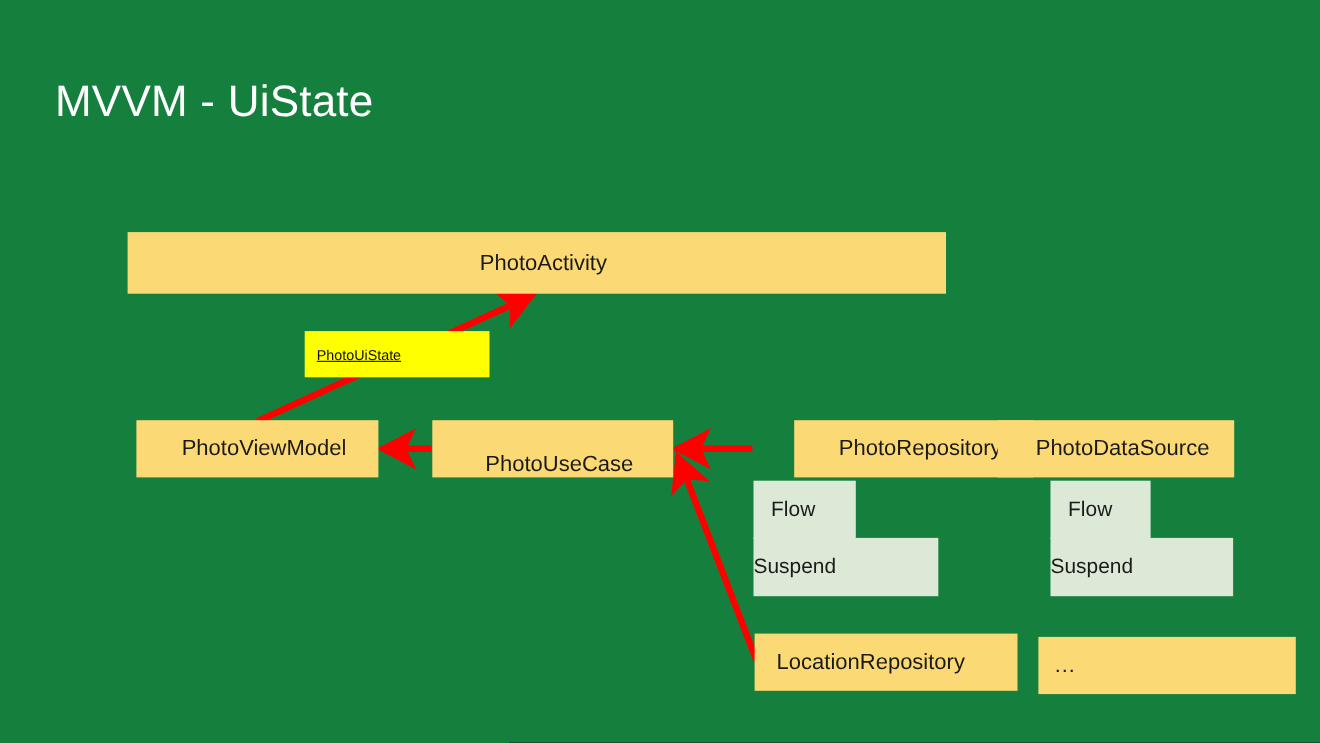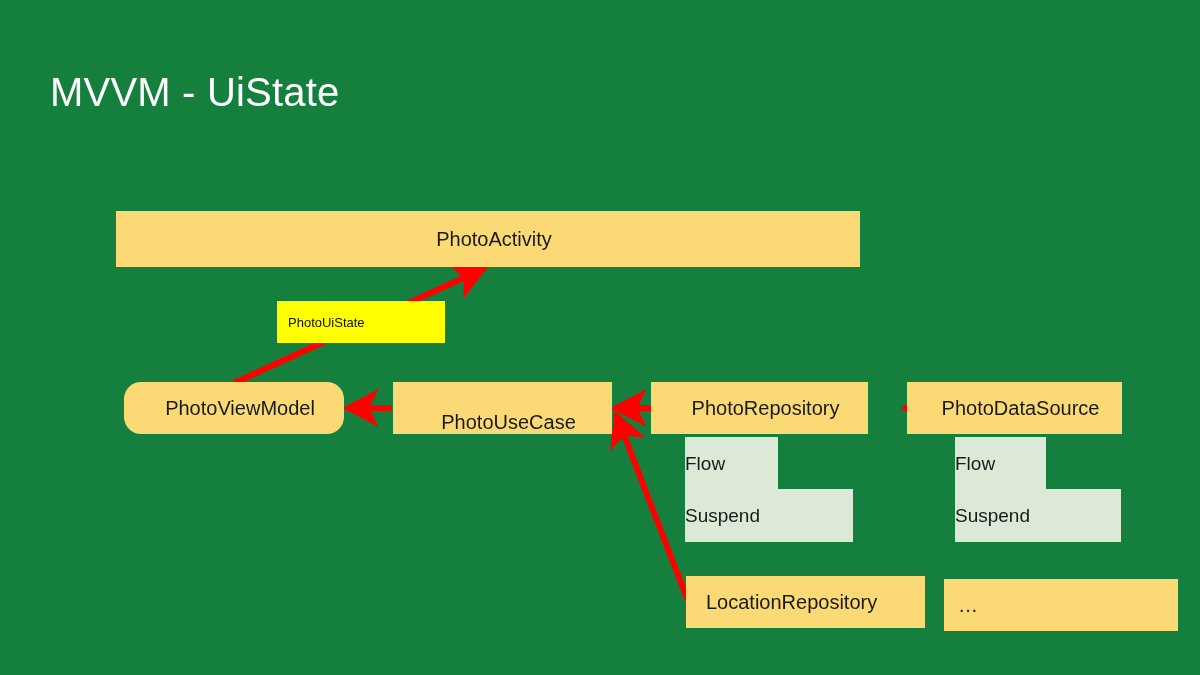--- a/index.html
+++ b/index.html
@@ -75,20 +75,21 @@
     position: absolute;
     box-sizing: border-box;
     background: #dce9d7;
     color: #1a1a1a;
     font-size: 19px;
     display: flex;
     align-items: center;
   }
   .lshape .seg.top {
     justify-content: flex-start;
+    padding-left: 16px;
   }
   .lshape .seg.bottom {
     justify-content: flex-start;
   }
   .ellipsis-text {
     font-size: 20px;
     letter-spacing: 1px;
   }
 </style>
 </head>
@@ -113,33 +114,33 @@
 
     <line x1="688" y1="601" x2="616" y2="414" stroke="#ff0000" stroke-width="6" marker-end="url(#ah)"></line>
 
     <line x1="954" y1="408" x2="904" y2="408" stroke="#ff0000" stroke-width="6" marker-end="url(#ah)"></line>
   </svg>
 
   <div class="node center" style="left:116px; top:211px; width:744px; height:56px;">
     <span>PhotoActivity</span>
   </div>
 
-  <div class="uistate" style="left:277px; top:301px; width:168px; height:42px;">
+  <div class="uistate" style="left:277px; top:301px; width:168px; height:42px;text-decoration:underline;">
     <span>PhotoUiState</span>
   </div>
 
-  <div class="node center" style="left:124px; top:382px; width:220px; height:52px;border-radius:17px;">
+  <div class="node center" style="left:124px; top:382px; width:220px; height:52px;">
     <span>PhotoViewModel</span>
   </div>
 
   <div class="node center" style="left:393px; top:382px; width:219px; height:52px;align-items:flex-end;">
     <span>PhotoUseCase</span>
   </div>
 
-  <div class="node center" style="left:651px; top:382px; width:217px; height:52px;align-items:center;">
+  <div class="node center" style="left:722px; top:382px; width:217px; height:52px;align-items:center;">
     <span>PhotoRepository</span>
   </div>
 
   <div class="lshape" style="left:685px; top:437px; width:168px; height:105px;">
     <div class="seg top" style="left:0px; top:0px; width:93px; height:53px;">
       <span>Flow</span>
     </div>
     <div class="seg bottom" style="left:0px; top:52px; width:168px; height:53px;">
       <span>Suspend</span>
     </div>

